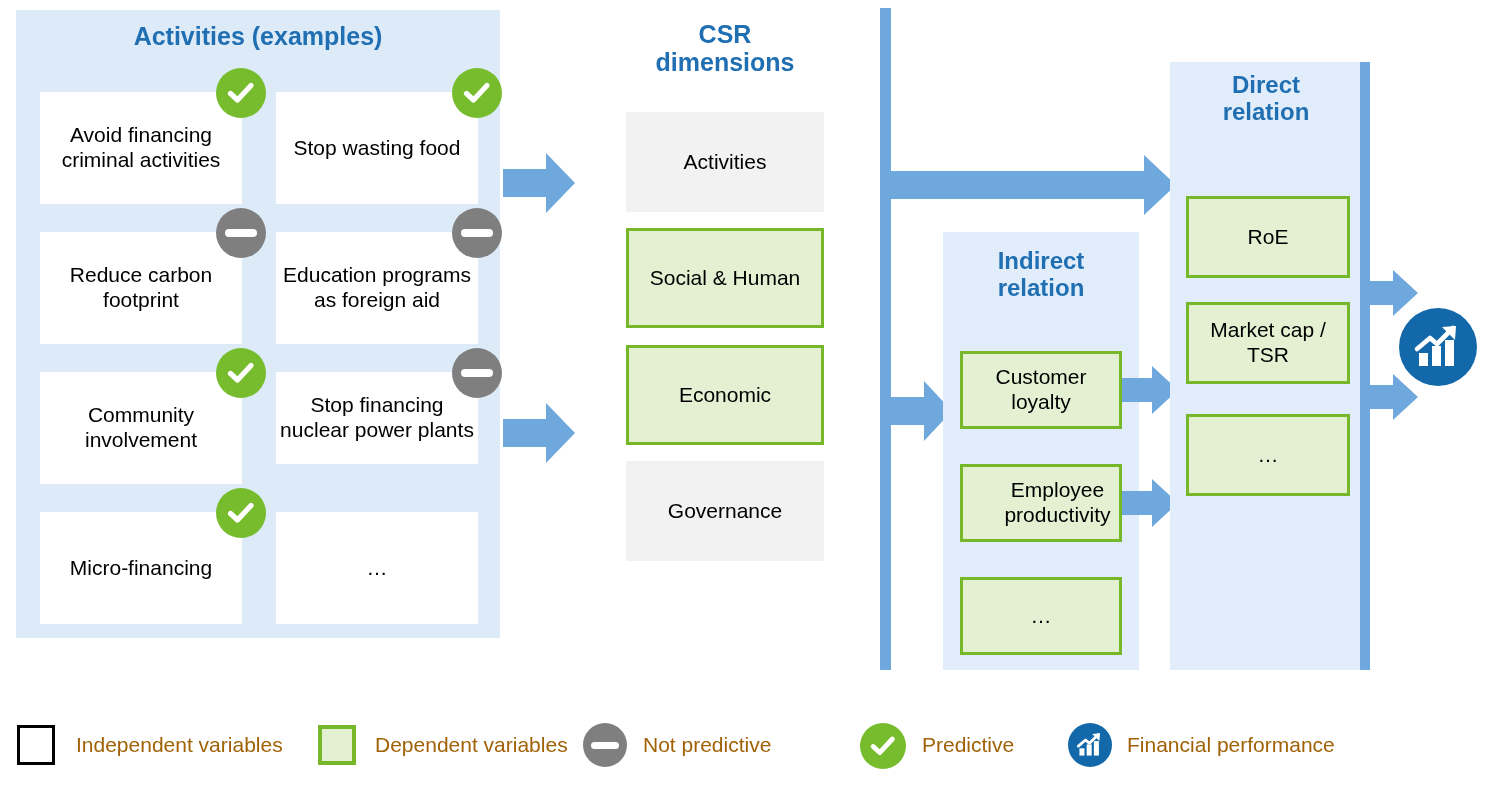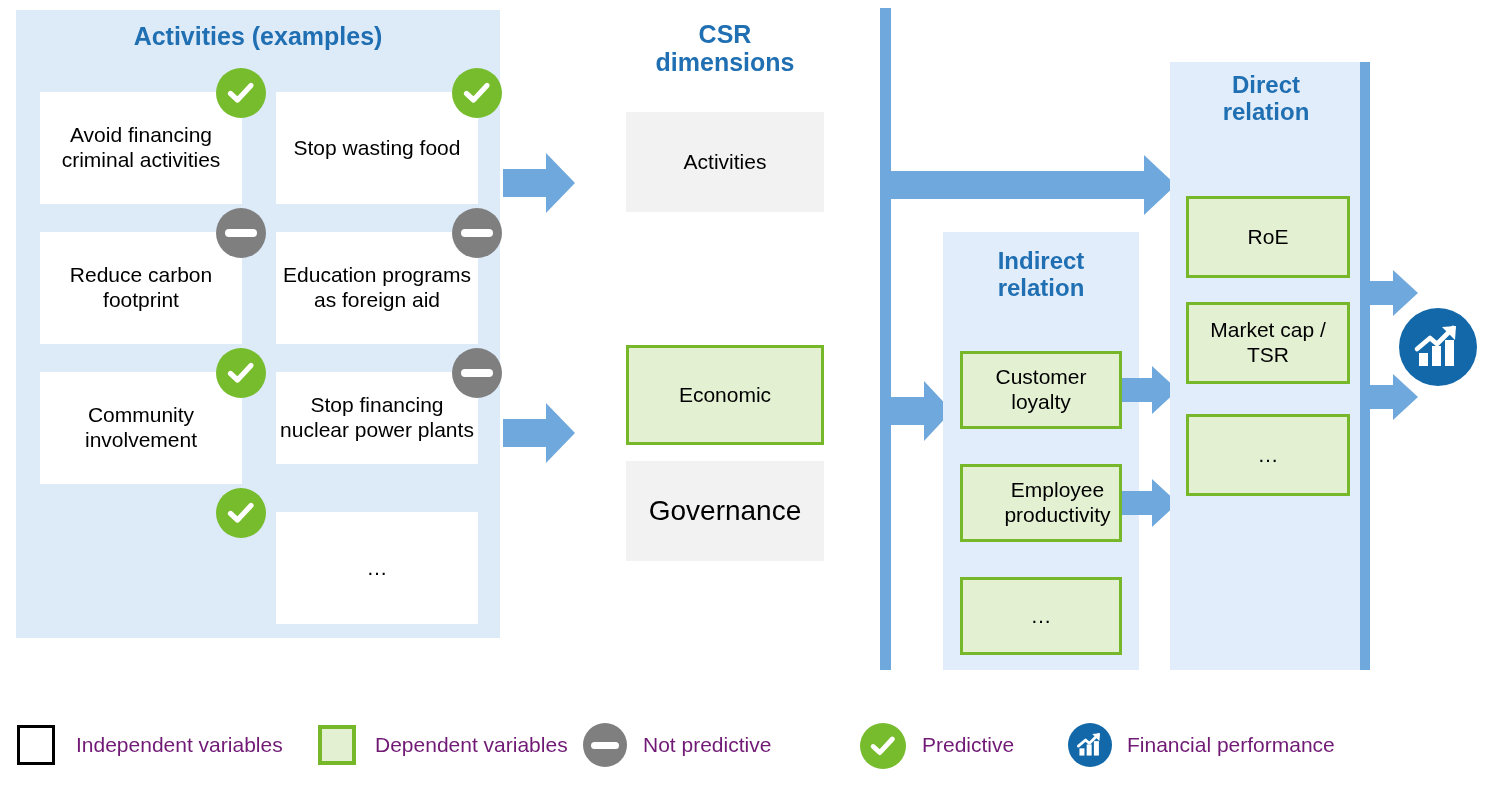--- a/index.html
+++ b/index.html
@@ -49,21 +49,21 @@
   }
   .badge-yes{background:#76BC2D;}
   .badge-no{background:#7F7F7F;}
   .badge svg{display:block;}
 
   
   .finicon{border-radius:50%;background:#1268A8;display:flex;align-items:center;justify-content:center;}
 
   
   .legend-label{
-    color:#701a75;
+    color:#a16207;
     font-family:"Liberation Sans","DejaVu Sans",sans-serif;
     white-space:nowrap;
     display:flex;
     align-items:center;
     height:100%;
     text-align:right;
   }
   .legend-swatch-white{background:#ffffff;border:3px solid #000000;}
   .legend-swatch-green{background:#E3F0D2;border:4px solid #76B829;}
 
@@ -92,20 +92,23 @@
     <span>Education programs as foreign aid</span>
   </div>
 
   <div class="abs box box-white" style="left:40px;top:372px;width:202px;height:112px;font-size:21px;">
     <span>Community involvement</span>
   </div>
   <div class="abs box box-white" style="left:276px;top:372px;width:202px;height:92px;font-size:21px;">
     <span>Stop financing nuclear power plants</span>
   </div>
 
+  <div class="abs box box-white" style="left:40px;top:512px;width:202px;height:112px;font-size:21px;">
+    <span>Micro-financing</span>
+  </div>
   <div class="abs box box-white" style="left:276px;top:512px;width:202px;height:112px;font-size:21px;">
     <span>…</span>
   </div>
 
   <div class="abs badge badge-yes" style="left:216px;top:68px;width:50px;height:50px;">
     <svg width="32" height="32" viewBox="0 0 32 32" aria-hidden="true">
       <path d="M5.5 16.5 L12.5 23 L26 8.5" fill="none" stroke="#ffffff" stroke-width="5.2" stroke-linecap="round" stroke-linejoin="round"></path>
     </svg>
   </div>
   <div class="abs badge badge-yes" style="left:452px;top:68px;width:50px;height:50px;">
@@ -146,24 +149,27 @@
   </div>
 
   <div class="abs panel-title" style="left:610px;top:20px;width:230px;font-size:25px;">
     <div>CSR</div>
     <div>dimensions</div>
   </div>
 
   <div class="abs box box-grey" style="left:626px;top:112px;width:198px;height:100px;font-size:21px;">
     <span>Activities</span>
   </div>
+  <div class="abs box box-green" style="left:626px;top:228px;width:198px;height:100px;font-size:21px;">
+    <span>Social &amp; Human</span>
+  </div>
   <div class="abs box box-green" style="left:626px;top:345px;width:198px;height:100px;font-size:21px;">
     <span>Economic</span>
   </div>
-  <div class="abs box box-grey" style="left:626px;top:461px;width:198px;height:100px;font-size:28px;">
+  <div class="abs box box-grey" style="left:626px;top:461px;width:198px;height:100px;font-size:21px;">
     <span>Governance</span>
   </div>
 
   <div class="abs" style="left:880px;top:8px;width:11px;height:662px;background:#6FA8DC;"></div>
 
   <div class="abs" style="left:886px;top:152px;width:290px;height:66px;">
     <svg class="arrow" width="290" height="66" viewBox="0 0 290 66" preserveAspectRatio="none" aria-hidden="true">
       <path d="M0 19 L258 19 L258 3 L290 33 L258 63 L258 47 L0 47 Z" fill="#6FA8DC"></path>
     </svg>
   </div>

